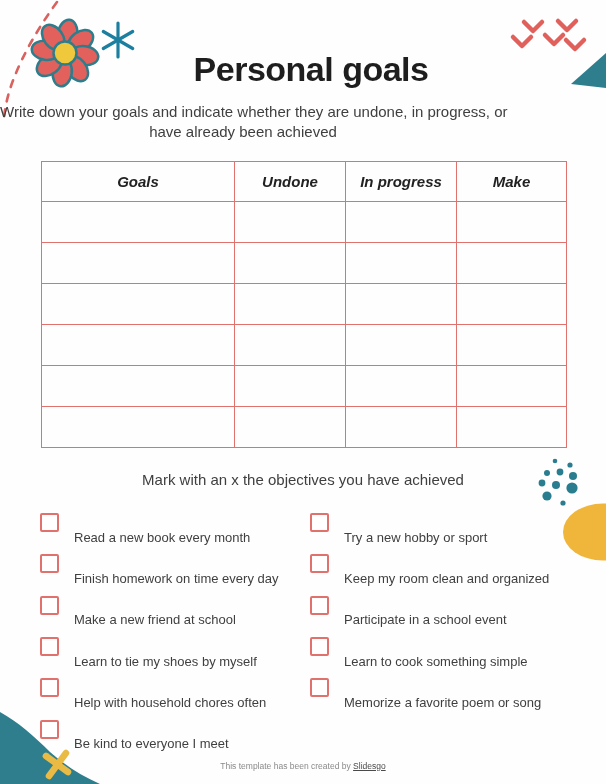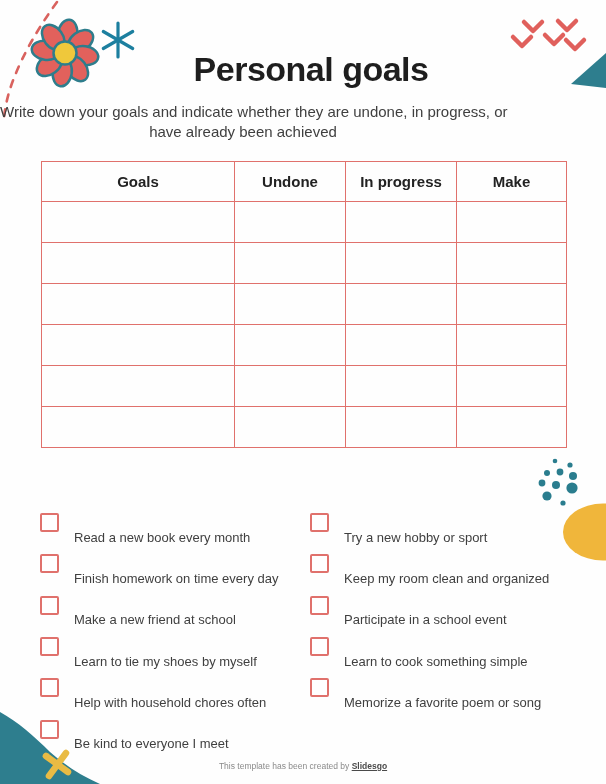--- a/index.html
+++ b/index.html
@@ -23,41 +23,42 @@
   }
   table.goals th, table.goals td{
     border:1.5px solid var(--border-red,#e4736d);padding:0;
   }
   table.goals thead tr{height:40px;}
   table.goals tbody tr{height:41px;}
   th.th-goals{text-align:left;padding-left:13px;}
   table.goals th{
     font-size:15px;font-weight:bold;color:#222;text-align:center;
     font-family:"Liberation Sans",sans-serif;
+    font-style:italic;
   }
   .mark-text{
     position:absolute;top:471px;left:0;width:606px;text-align:center;
     font-size:15px;color:var(--body-text,#3f3f3f);
   }
   .checklist{position:absolute;top:502px;}
   .checklist.left{left:40px;width:262px;}
   .checklist.right{left:310px;width:270px;}
   .check-item{height:41.3px;display:flex;align-items:center;}
   .checkbox{
     width:19px;height:19px;flex:0 0 19px;box-sizing:border-box;
     border:2px solid var(--border-red,#dd6b68);border-radius:2px;background:#fff;
     margin-right:15px;cursor:pointer;
   }
   .check-label{font-size:13px;color:var(--body-text,#3f3f3f);white-space:nowrap;margin-top:29px;}
   .footer{
     position:absolute;top:761px;left:0;width:606px;text-align:center;
     font-size:8.5px;color:var(--footer-text,#8a8a8a);
   }
   .footer a{
-    color:#4a4a4a;font-weight:bold;text-decoration:underline;cursor:pointer;
+    color:#4a4a4a;font-weight:normal;text-decoration:underline;cursor:pointer;
   }
 </style>
 </head>
 <body>
 
 <div class="page">
 
   <svg class="decor" viewBox="0 0 606 784" xmlns="http://www.w3.org/2000/svg">
 
     <path d="M57,2 Q28,42 14,78 Q6,98 4,118" fill="none" stroke="#D9625E" stroke-width="2.6" stroke-linecap="round" stroke-dasharray="7 8"></path>
@@ -170,20 +171,21 @@
         </tr>
         <tr>
           <td></td>
           <td></td>
           <td></td>
           <td></td>
         </tr>
       </tbody>
   </table>
 
+  <div class="mark-text">Mark with an x the objectives you have achieved</div>
 
   <div class="checklist left">
       <div class="check-item">
         <span class="checkbox"></span>
         <span class="check-label">Read a new book every month</span>
       </div>
       <div class="check-item">
         <span class="checkbox"></span>
         <span class="check-label">Finish homework on time every day</span>
       </div>

